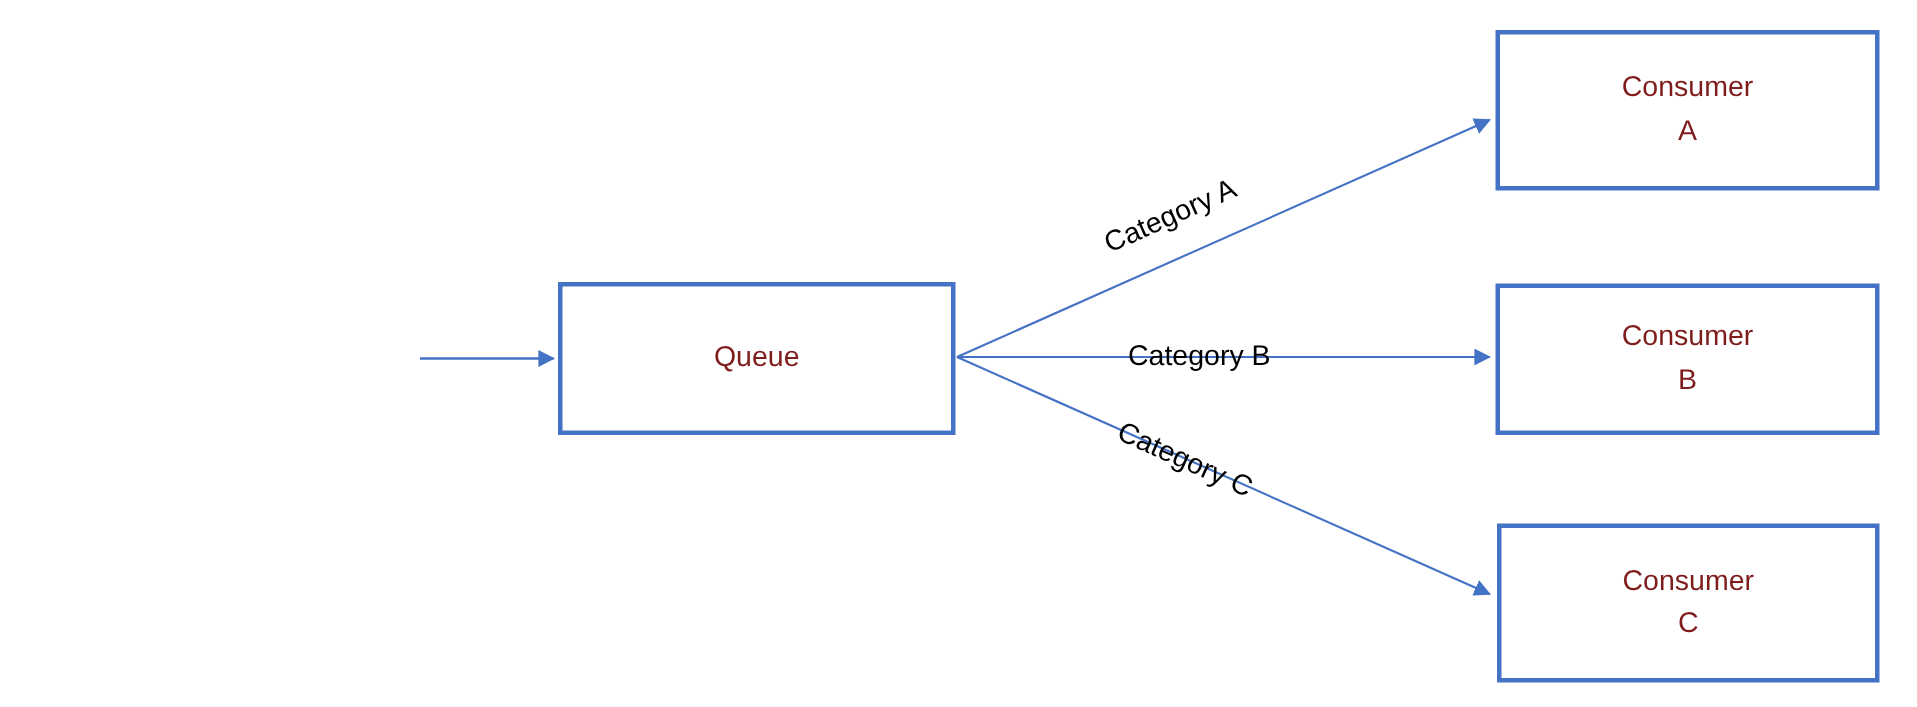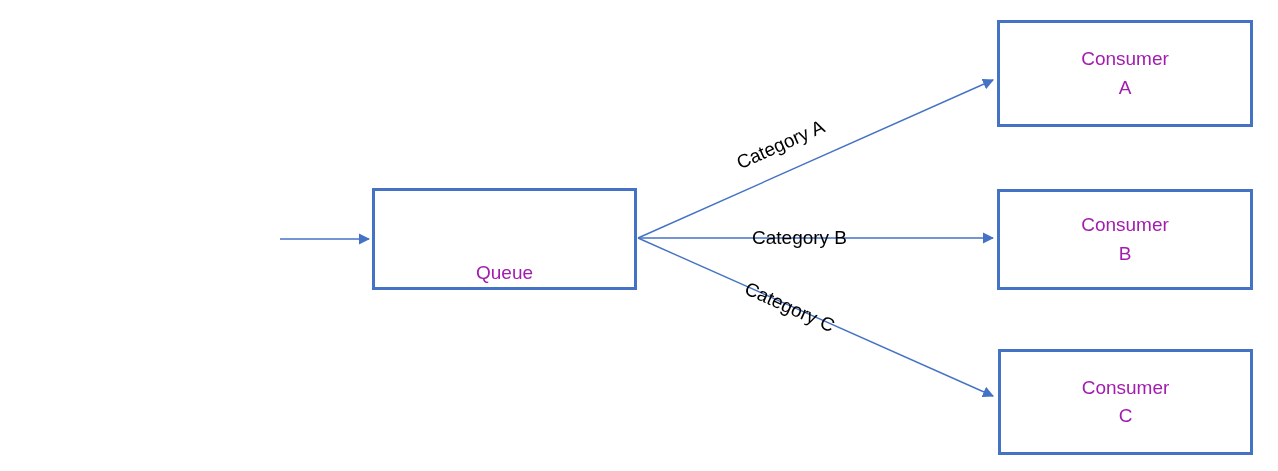--- a/index.html
+++ b/index.html
@@ -23,21 +23,21 @@
   }
   .node {
     position: absolute;
     box-sizing: border-box;
     background: #ffffff;
     border: 3px solid #4472C4;
     display: flex;
     flex-direction: column;
     align-items: center;
     justify-content: center;
-    color: #a21caf;
+    color: #7f1d1d;
     font-size: 19px;
     line-height: 1.5;
     text-align: center;
     white-space: pre-line;
   }
   .node .node-line { display: block; }
   .edge-label {
     position: absolute;
     color: #000000;
     font-size: 19px;
@@ -63,21 +63,21 @@
     <line x1="280" y1="239" x2="369" y2="239" stroke="#4472C4" stroke-width="1.6" marker-end="url(#arrowSmall)"></line>
 
     <line x1="638" y1="238" x2="993" y2="80" stroke="#4472C4" stroke-width="1.4" marker-end="url(#arrowBig)"></line>
 
     <line x1="638" y1="238" x2="993" y2="238" stroke="#4472C4" stroke-width="1.4" marker-end="url(#arrowBig)"></line>
 
     <line x1="638" y1="238" x2="993" y2="396" stroke="#4472C4" stroke-width="1.4" marker-end="url(#arrowBig)"></line>
   </svg>
 
 
-  <div class="node" style="left:372px; top:188px; width:265px; height:102px;justify-content:flex-end;">
+  <div class="node" style="left:372px; top:188px; width:265px; height:102px;">
     <span class="node-line">Queue</span>
   </div>
 
   <div class="node" style="left:997px; top:20px; width:256px; height:107px;">
     <span class="node-line">Consumer</span>
     <span class="node-line">A</span>
   </div>
 
   <div class="node" style="left:997px; top:189px; width:256px; height:101px;">
     <span class="node-line">Consumer</span>

